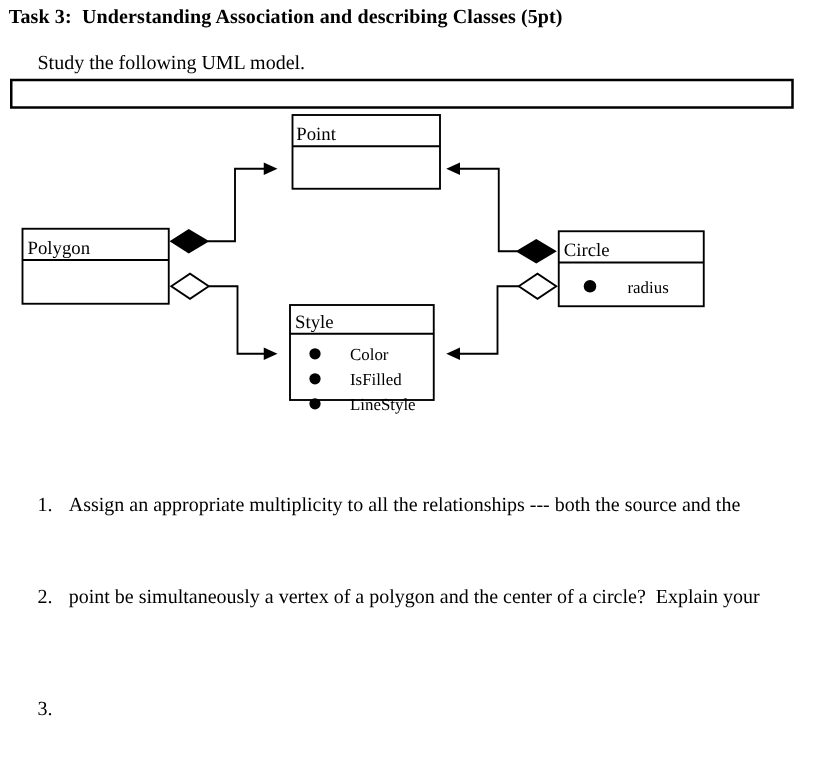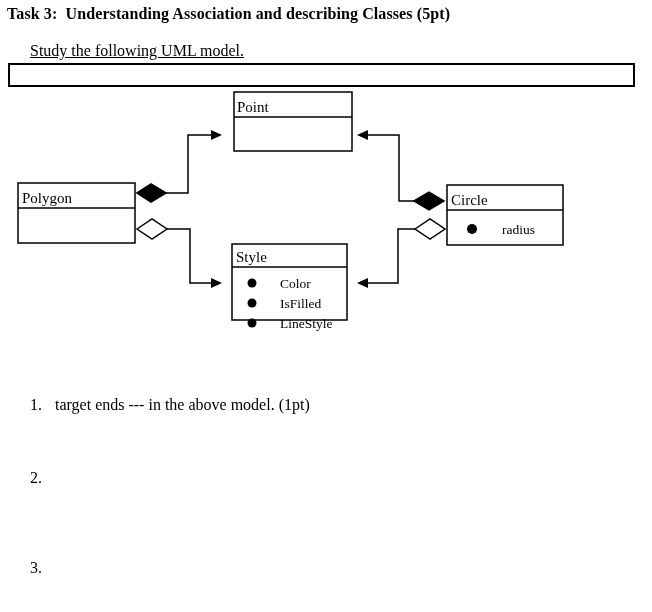--- a/index.html
+++ b/index.html
@@ -15,21 +15,20 @@
   .doc-title {
     left: 7px; top: 5px;
     font-size: 16px; font-weight: bold;
     white-space: pre;
     letter-spacing: 0.1px;
   }
   .intro {
     left: 30px; top: 42px;
     font-size: 16px;
     white-space: pre;
-    text-decoration: underline;
   }
   .answer-box {
     left: 8px; top: 63px;
     width: 627px; height: 24px;
     border: 2px solid #000000;
     box-sizing: border-box;
     background: #ffffff;
   }
   svg.diagram { left: 0; top: 0; width: 652px; height: 612px; }
   svg text { fill: #000000; }
@@ -115,27 +114,28 @@
   <g>
     <polygon class="diamond-hollow" points="415,229 430,219 445,229 430,239"></polygon>
     <polyline class="ln" points="415,229 398,229 398,283 366,283"></polyline>
     <polygon class="arrowhead" points="357,283 368,278 368,288"></polygon>
   </g>
 </svg>
 
 <div class="abs q" id="q1">
   <span class="qnum">1.</span>
   <div class="qlines">
-    <div>target ends --- in the above model. (1pt)</div>
+    <div>Assign an appropriate multiplicity to all the relationships --- both the source and the</div>
   </div>
 </div>
 
 <div class="abs q" id="q2">
   <span class="qnum">2.</span>
   <div class="qlines">
+    <div>point be simultaneously a vertex of a polygon and the center of a circle?  Explain your</div>
   </div>
 </div>
 
 <div class="abs q" id="q3">
   <span class="qnum">3.</span>
   <div class="qlines">
   </div>
 </div>
 
 </body></html>

